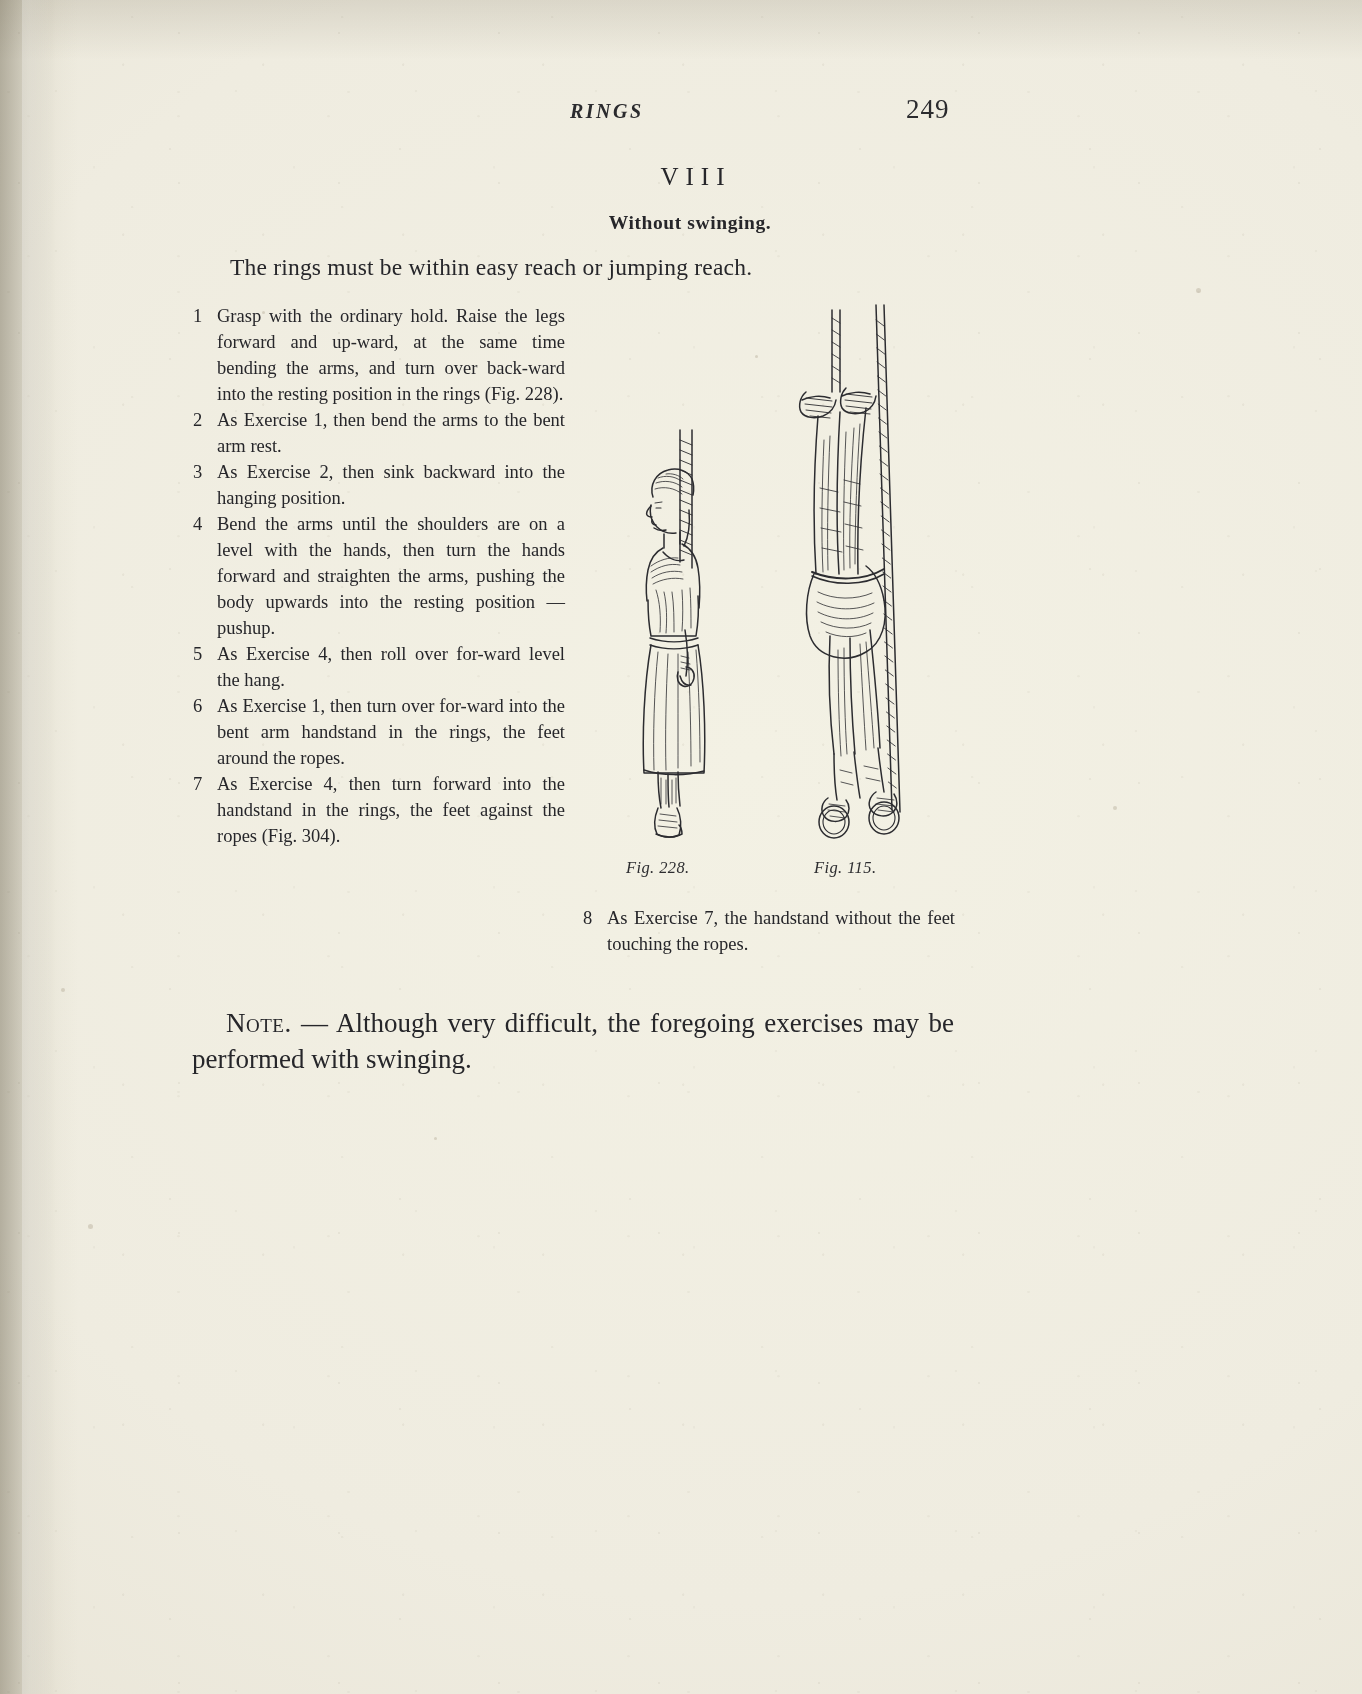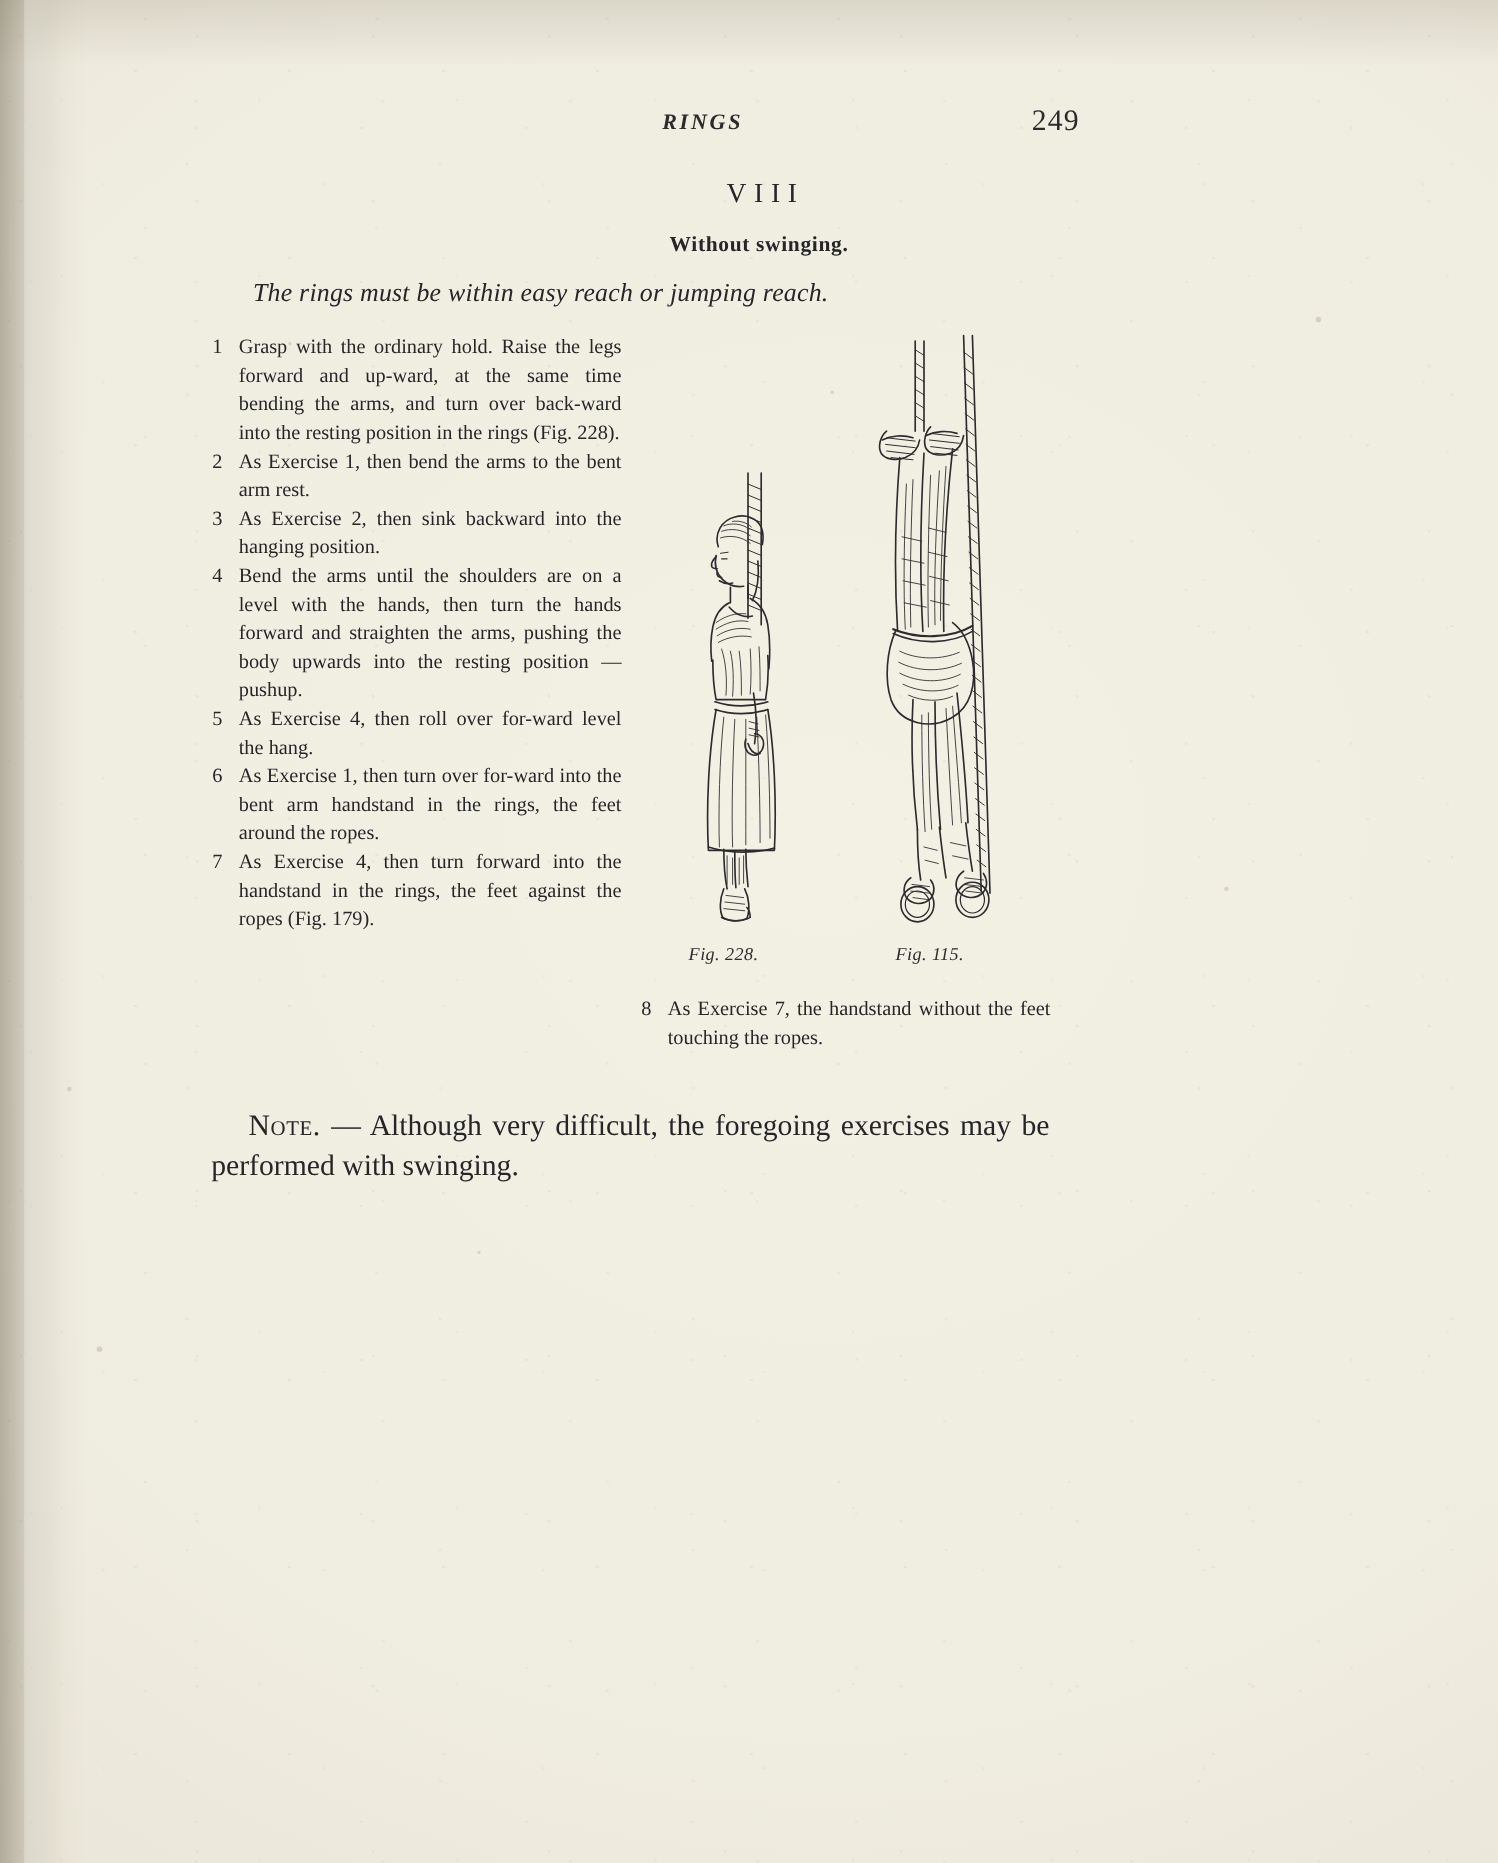--- a/index.html
+++ b/index.html
@@ -59,21 +59,20 @@
     background: linear-gradient(to bottom, rgba(110,100,78,.16), rgba(110,100,78,0));
     pointer-events: none;
   }
 
   
   .runhead {
     position: absolute;
     top: 100px;
     left: 0; right: 0;
     height: 32px;
-    margin-left: 32px;
   }
   .runhead-title {
     position: absolute;
     left: 570px;
     top: 0;
     font-style: italic;
     font-weight: 700;
     font-size: 20px;
     letter-spacing: 2.5px;
     color: #2b2b2e;
@@ -108,21 +107,20 @@
     padding-left: 18px;
   }
   .lede {
     position: absolute;
     top: 254px;
     left: 230px;
     width: 710px;
     font-size: 23.5px;
     letter-spacing: .2px;
     white-space: nowrap;
-    font-style: italic;
   }
 
   
   .col-left {
     position: absolute;
     left: 193px;
     top: 303px;
     width: 372px;
   }
   .col-right-lower {
@@ -239,21 +237,21 @@
     <div class="ex">
       <div class="ex-num">5</div>
       <div class="ex-body">As Exercise 4, then roll over for-ward level the hang.</div>
     </div>
     <div class="ex">
       <div class="ex-num">6</div>
       <div class="ex-body">As Exercise 1, then turn over for-ward into the bent arm handstand in the rings, the feet around the ropes.</div>
     </div>
     <div class="ex">
       <div class="ex-num">7</div>
-      <div class="ex-body">As Exercise 4, then turn forward into the handstand in the rings, the feet against the ropes (Fig. 179).</div>
+      <div class="ex-body">As Exercise 4, then turn forward into the handstand in the rings, the feet against the ropes (Fig. 304).</div>
     </div>
   </div>
 
   <div class="col-right-lower">
     <div class="ex">
       <div class="ex-num">8</div>
       <div class="ex-body">As Exercise 7, the handstand without the feet touching the ropes.</div>
     </div>
   </div>
 

